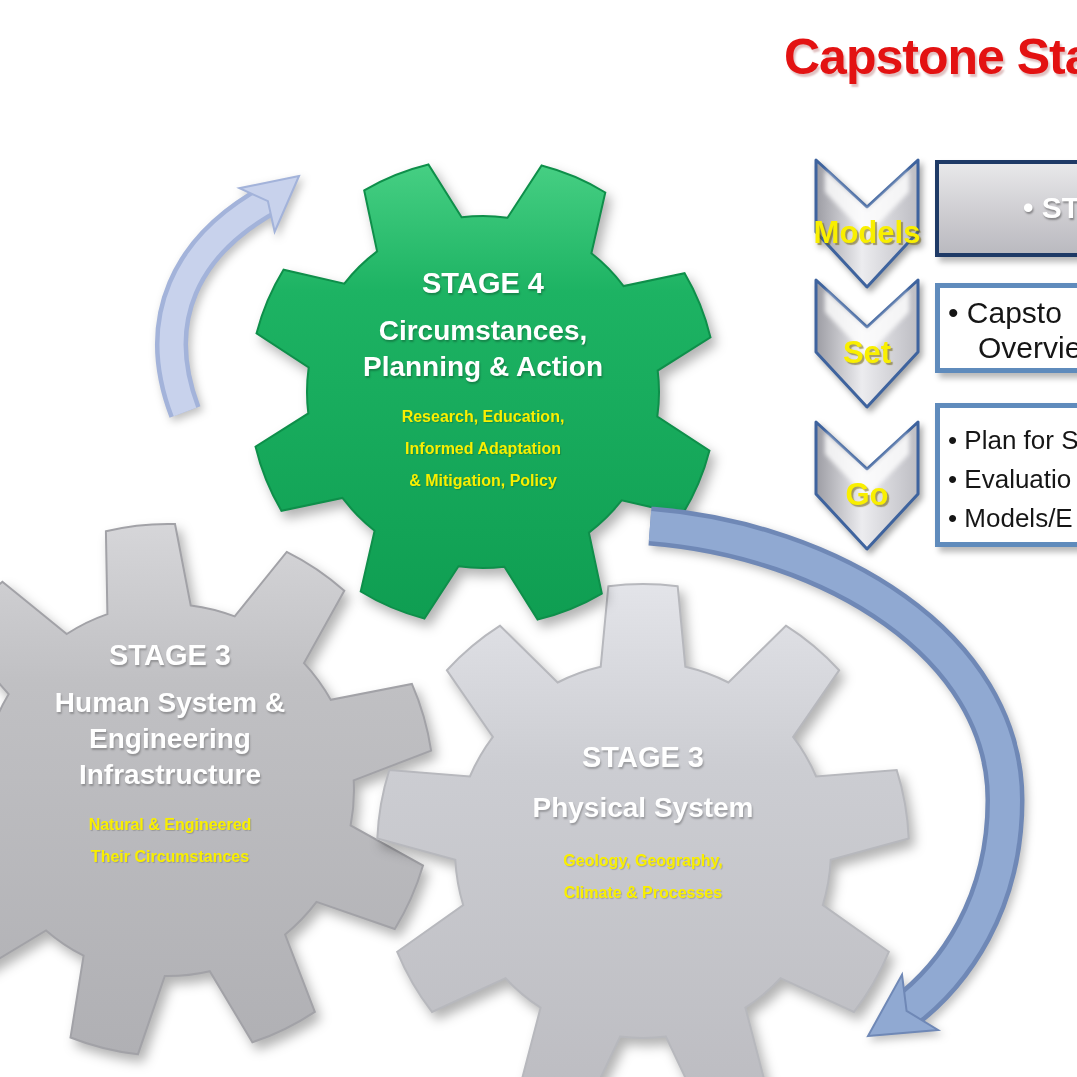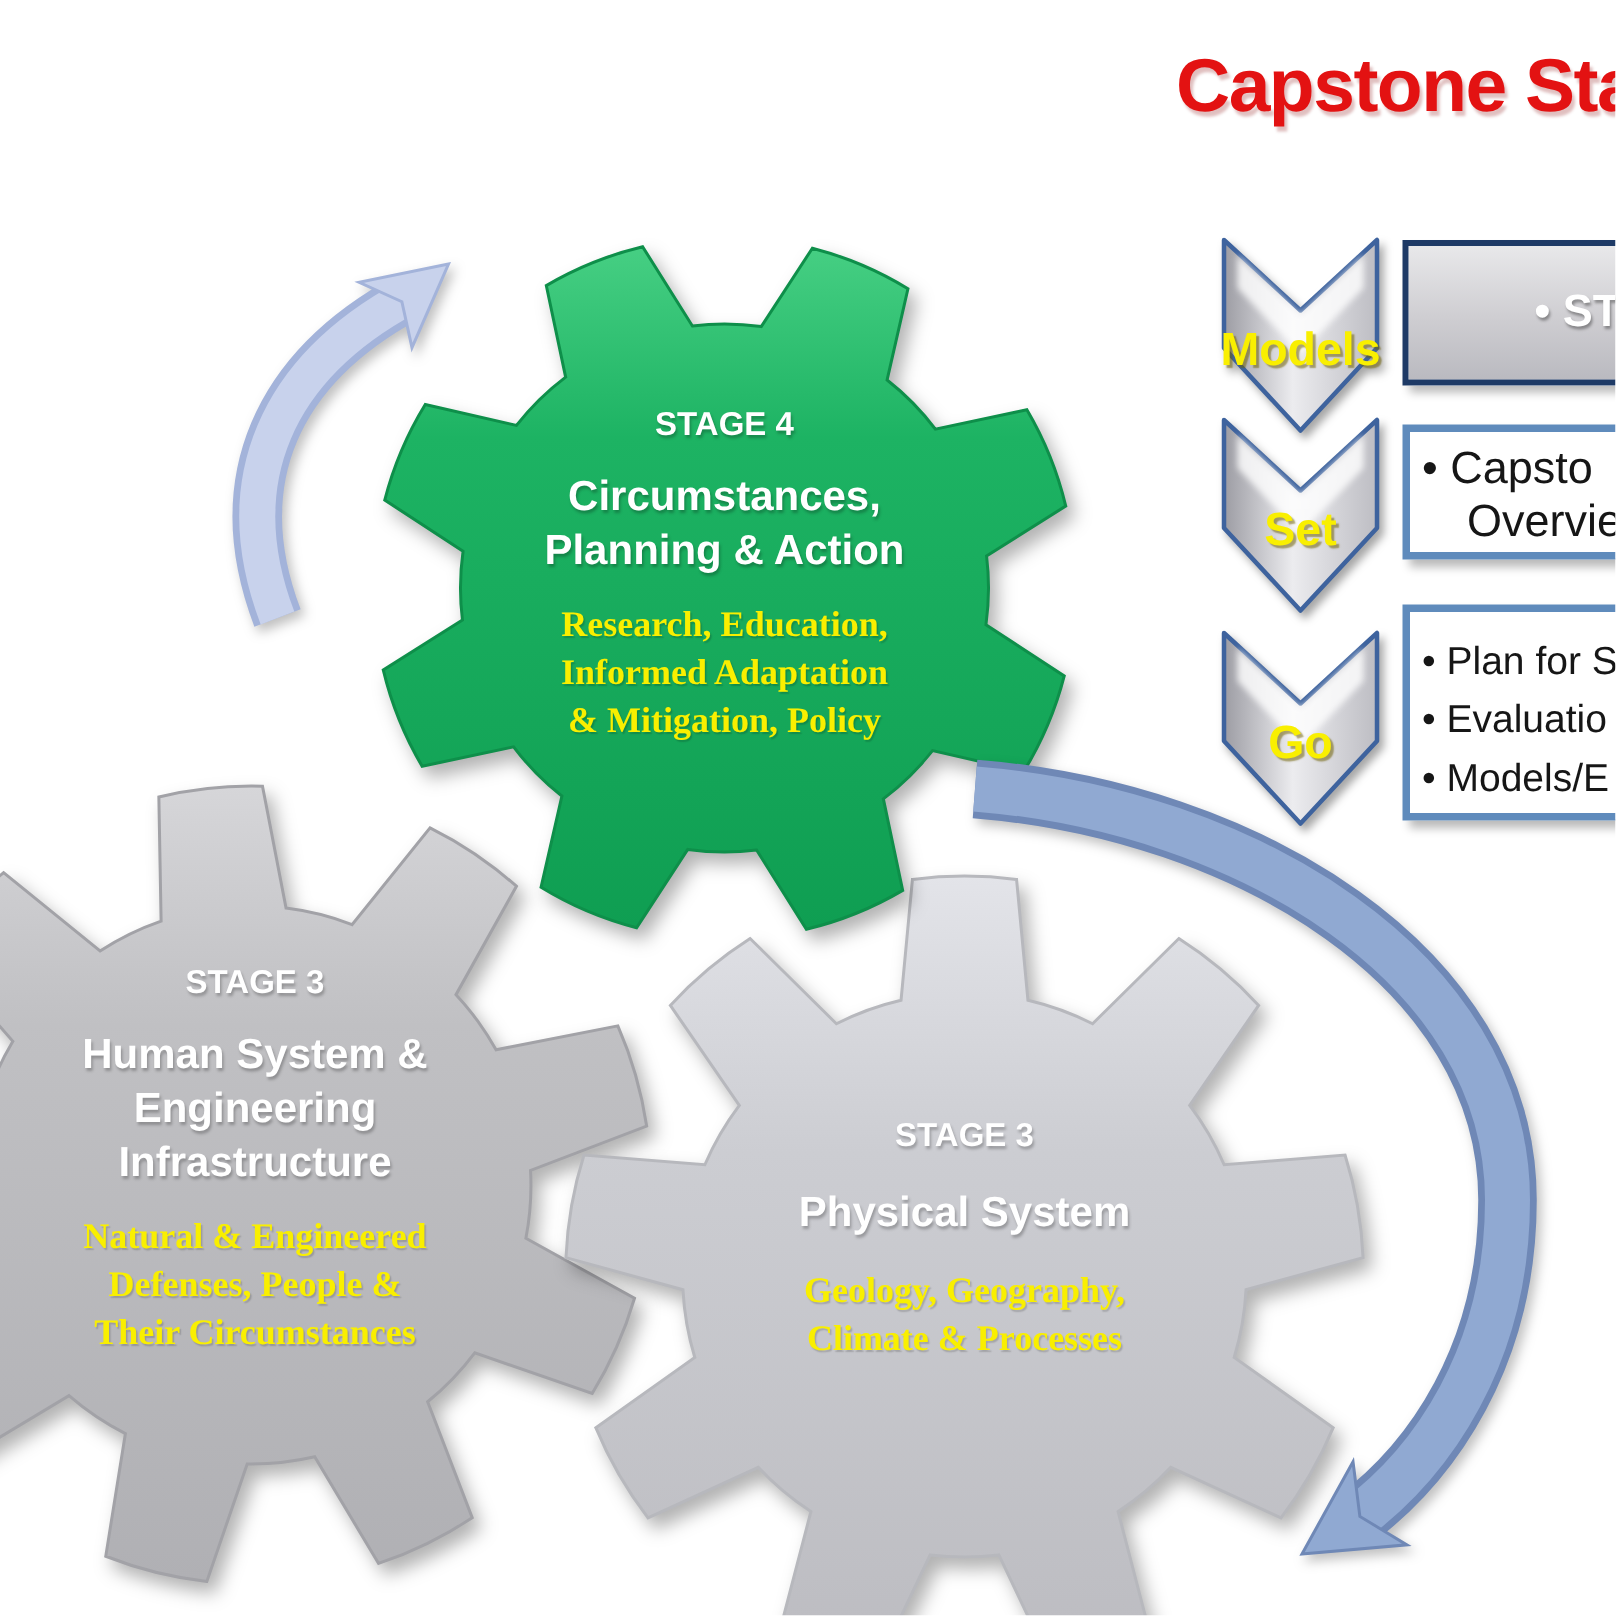--- a/index.html
+++ b/index.html
@@ -7,26 +7,26 @@
     position:relative;width:1077px;height:1077px;overflow:hidden;background:#ffffff;
     font-family:"Liberation Sans",sans-serif;
   }
   .shape-layer{position:absolute;inset:0;width:1077px;height:1077px;}
   .gear{filter:drop-shadow(5px 7px 6px rgba(0,0,0,0.30));}
   .arrow-stroke{filter:drop-shadow(3px 4px 4px rgba(0,0,0,0.25));}
 
   
   .gear-text{position:absolute;text-align:center;}
   .gear-text div{white-space:nowrap;}
-  .gear-heading{font-weight:bold;color:#ffffff;font-size:22px;line-height:34px;
+  .gear-heading{font-weight:bold;color:#ffffff;font-size:29px;line-height:34px;
     text-shadow:1px 2px 2px rgba(0,0,0,0.25);}
   .gear-name{font-weight:bold;color:#ffffff;font-size:28px;line-height:36px;margin-top:13px;
     text-shadow:1px 2px 2px rgba(0,0,0,0.25);}
-  .gear-details{font-weight:bold;color:var(--yellow-text,#f9ef00);font-size:24px;line-height:32px;
-    margin-top:16px;text-shadow:1px 1px 1px rgba(0,0,0,0.18);font-family:Liberation Serif, serif;}
+  .gear-details{font-weight:bold;color:var(--yellow-text,#f9ef00);font-size:16px;line-height:32px;
+    margin-top:16px;text-shadow:1px 1px 1px rgba(0,0,0,0.18);}
 
   
   .slide-title{position:absolute;left:784px;top:28px;white-space:nowrap;
     font-size:50px;font-weight:bold;letter-spacing:-1px;color:var(--title-red,#e31212);
     text-shadow:2px 3px 2px rgba(130,0,0,0.25);}
 
   
   .chev{position:absolute;left:813px;width:108px;height:132px;
     filter:drop-shadow(3px 4px 3px rgba(0,0,0,0.35));}
   .chev svg{position:absolute;inset:0;}
@@ -114,21 +114,20 @@
 
   <div class="gear-text" id="txt3" style="left:15px;top:638px;width:310px;">
     <div class="gear-heading">STAGE 3</div>
     <div class="gear-name">
       <div>Human System &amp;</div>
       <div>Engineering</div>
       <div>Infrastructure</div>
     </div>
     <div class="gear-details">
       <div>Natural &amp; Engineered</div>
-      <div>Defenses, People &amp;</div>
       <div>Their Circumstances</div>
     </div>
   </div>
 
   <div class="gear-text" id="txt2" style="left:473px;top:740px;width:340px;">
     <div class="gear-heading">STAGE 3</div>
     <div class="gear-name" style="margin-top:16px;">
       <div>Physical System</div>
     </div>
     <div class="gear-details" style="margin-top:19px;">

